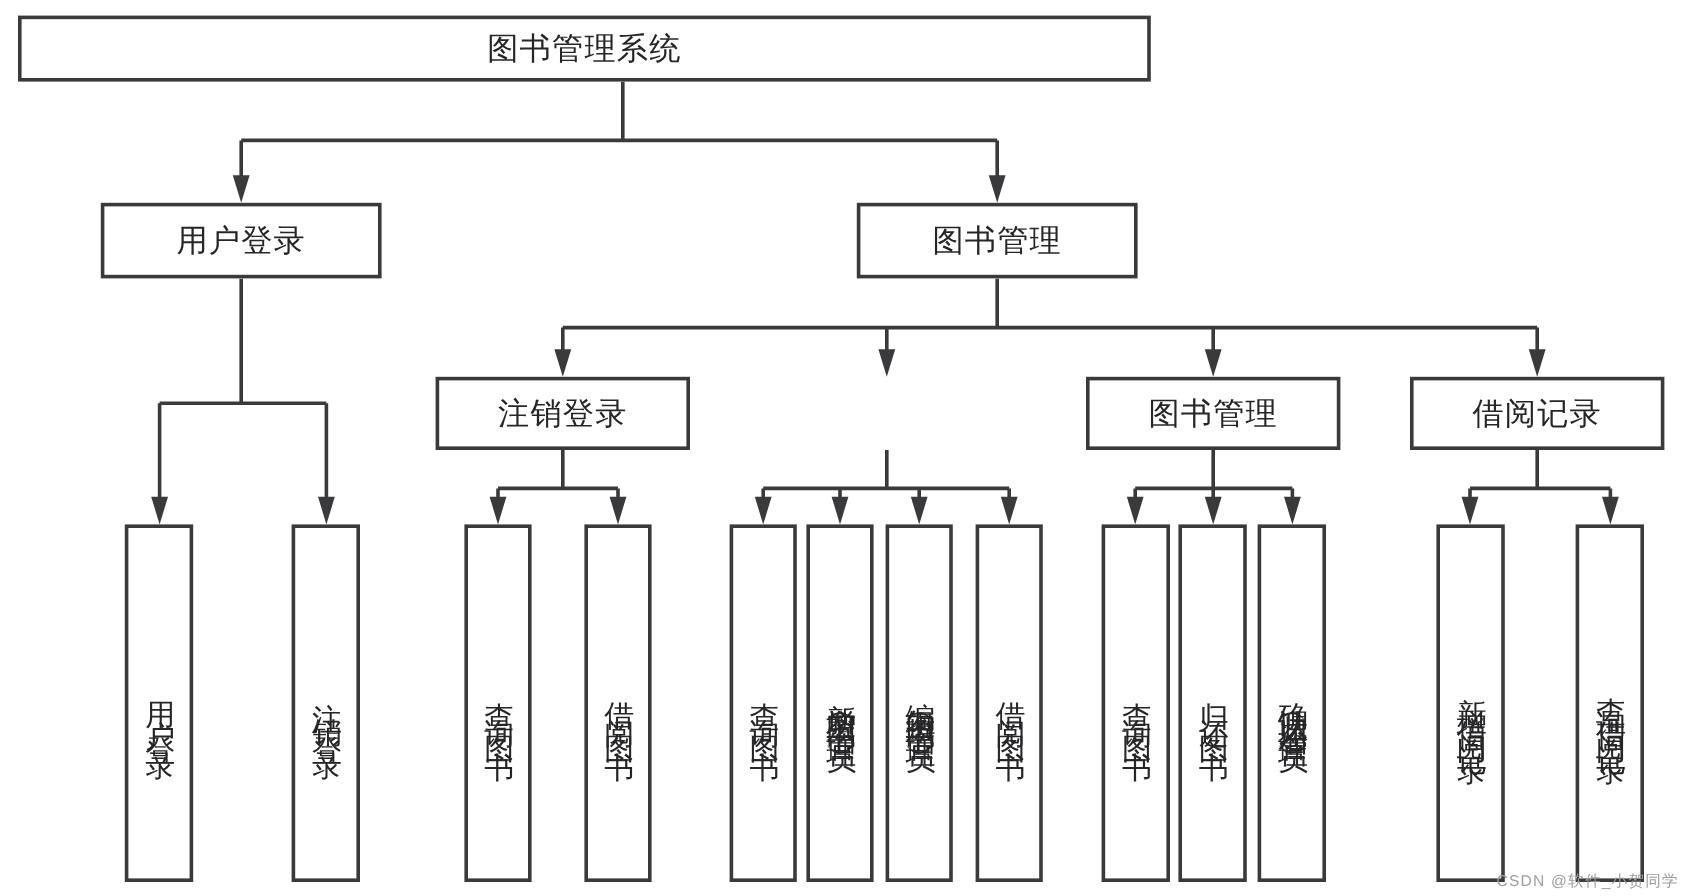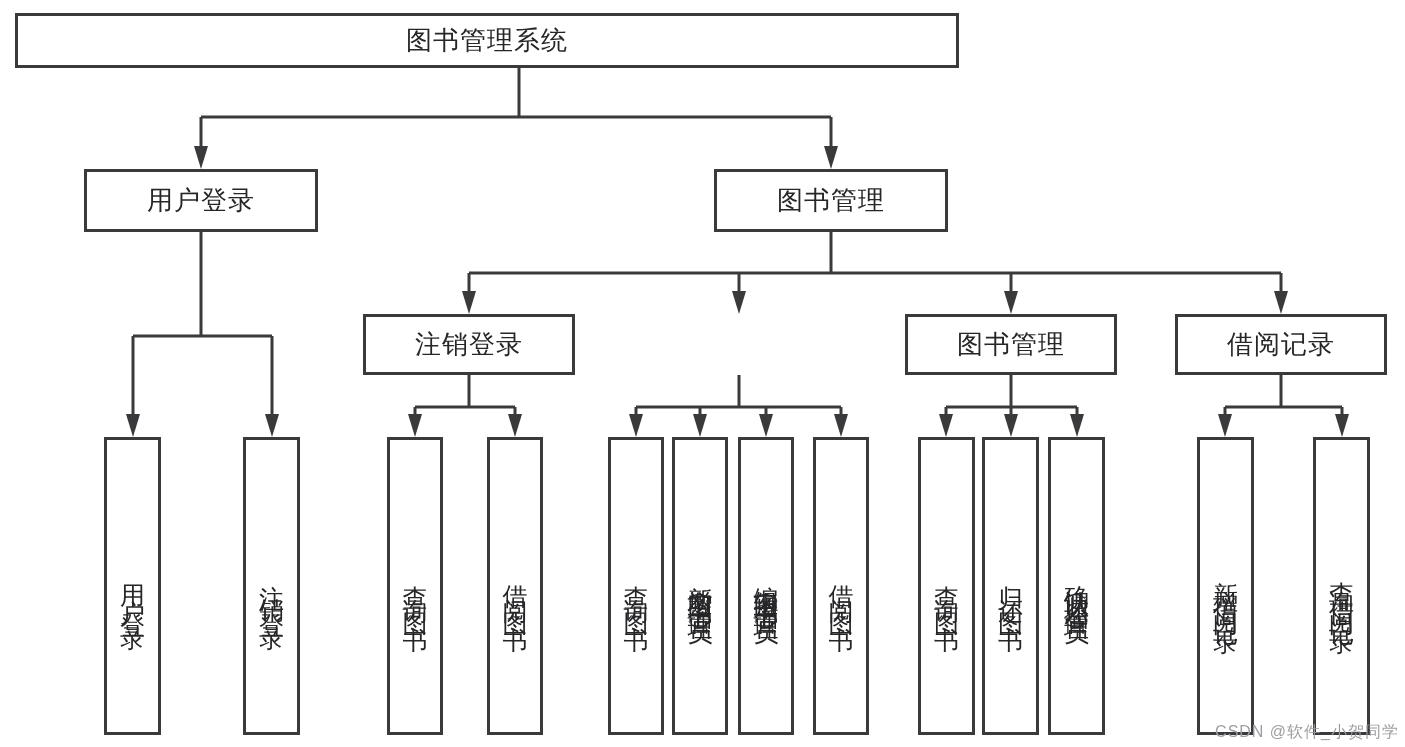--- a/index.html
+++ b/index.html
@@ -14,21 +14,21 @@
   }
   .node.h span{font-size:26px;letter-spacing:1px;white-space:nowrap;}
   .node.v span{
     writing-mode:vertical-rl;font-size:25px;line-height:1;white-space:nowrap;
   }
   .s4{letter-spacing:14px;padding-top:14px;}
   .s6{letter-spacing:10px;padding-top:10px;}
   .s9{letter-spacing:5px;padding-top:5px;}
   .watermark{
     position:absolute;right:6px;bottom:4px;z-index:3;
-    font-size:16px;color:#9e9ea2;letter-spacing:1px;white-space:nowrap;
+    font-size:13px;color:#9e9ea2;letter-spacing:1px;white-space:nowrap;
   }
 </style>
 </head>
 <body>
 
 <div class="stage">
 
   <svg class="wires" width="1405" height="747" viewBox="0 0 1405 747">
     <g stroke="#3a3a3c" stroke-width="3" fill="none">
 

